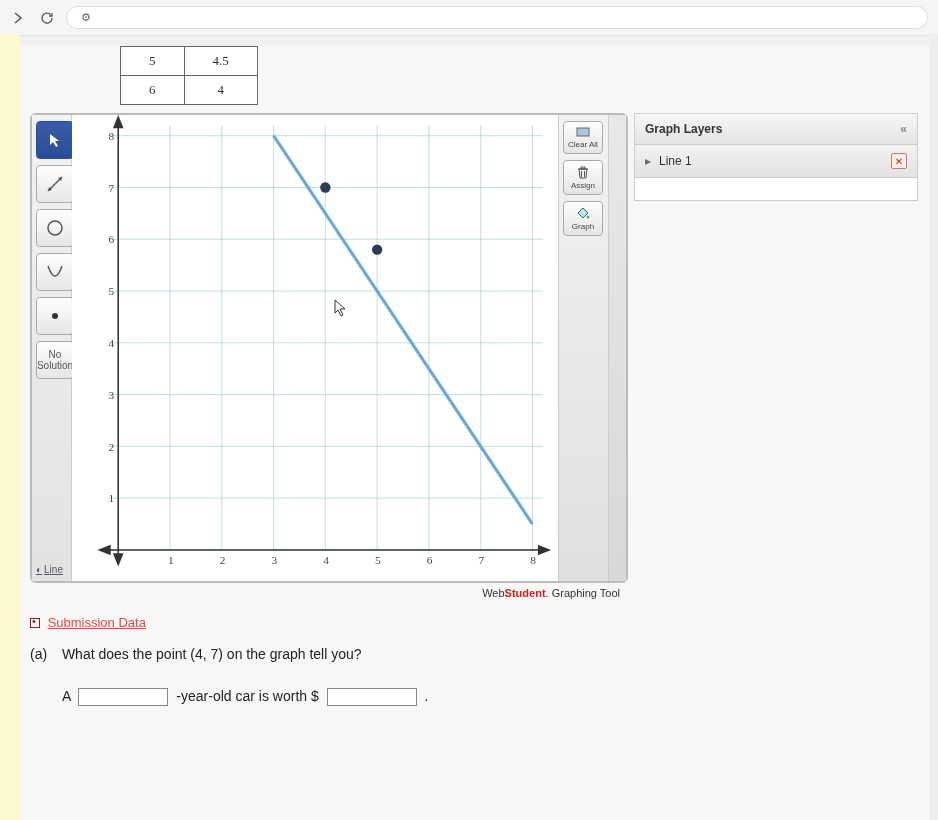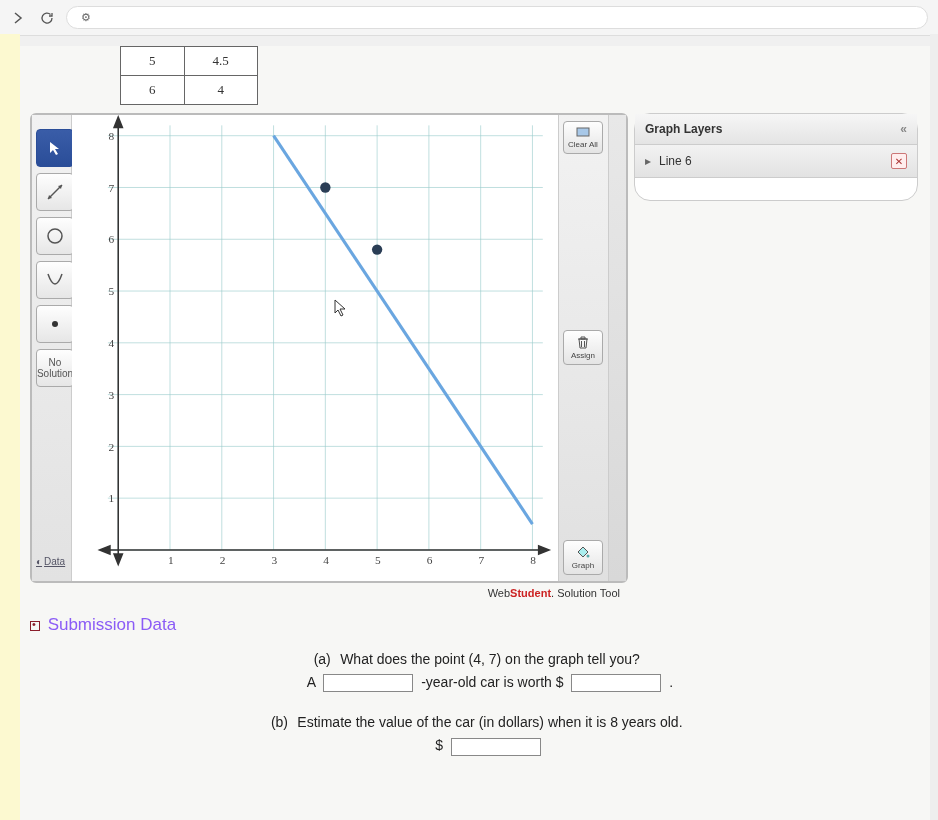--- a/index.html
+++ b/index.html
@@ -76,21 +76,21 @@
     border: 2px solid #bbb;
     border-radius: 6px;
     background: linear-gradient(#f6f6f6,#e9e9e9);
     width: 600px;
     height: 470px;
     position: relative;
     display:flex;
   }
   .toolbar {
     width: 40px;
-    padding: 14px 4px;
+    padding: 6px 4px;
     display:flex;
     flex-direction:column;
     gap:6px;
     background: linear-gradient(#f2f2f2,#e2e2e2);
     border-right:1px solid #ccc;
   }
   .tool-btn {
     width: 38px; height: 38px;
     background: linear-gradient(#fefefe,#e6e6e6);
     border: 1px solid #aaa;
@@ -125,21 +125,20 @@
     background:#fff;
   }
   .side-tools {
     width: 50px;
     padding: 6px 4px;
     display:flex;
     flex-direction:column;
     gap:6px;
     background: linear-gradient(#f2f2f2,#e0e0e0);
     border-left:1px solid #ccc;
-    justify-content:space-between;
   }
   .side-btn {
     width:40px;
     background: linear-gradient(#fefefe,#e4e4e4);
     border:1px solid #aaa;
     border-radius:4px;
     display:flex;flex-direction:column;align-items:center;justify-content:center;
     padding:4px 0;
     font-size:8px;
     cursor:pointer;
@@ -156,21 +155,21 @@
     bottom:-18px;
     right:6px;
     font-size:11px;
     color:#333;
   }
   .wa-label b { color:#cc2222; }
   .layers-panel {
     width: 285px;
     background:#fff;
     border:1px solid #ccc;
-    border-radius:16px;
+    border-radius:0;
     margin-left:6px;
     height:88px;
   }
   .layers-header {
     display:flex;
     align-items:center;
     justify-content:space-between;
     padding:8px 10px;
     background: linear-gradient(#f6f6f6,#e4e4e4);
     border-bottom:1px solid #ccc;
@@ -195,41 +194,42 @@
     display:flex;align-items:center;justify-content:center;
     color:#a33;
     font-size:10px;
     background:#fee;
     cursor:pointer;
   }
   .submission {
     margin-top: 32px;
   }
   .submission .sd-link {
-    color: #8b5cf6;
-    font-size: 17px;
+    color: #ef4444;
+    text-decoration: underline;
+    font-size: 13px;
   }
   .submission .box-icon {
     display:inline-block;
     width:10px;height:10px;
     border:1px solid #8a1d2a;
     position:relative;
     top:1px;
     margin-right:4px;
   }
   .submission .box-icon::after{
     content:"•";
     color:#8a1d2a;
     position:absolute;
     left:1px;top:-4px;
     font-size:11px;
   }
-  .question-block { margin-top: 16px; font-size:14px; color:#222;text-align:center; }
+  .question-block { margin-top: 16px; font-size:14px; color:#222; }
   .question-block .label { display:inline-block; width:28px; }
-  .answer-line { margin-left:32px; margin-top:7px; font-size:14px; }
+  .answer-line { margin-left:32px; margin-top:26px; font-size:14px; }
   .blank {
     display:inline-block;
     border:1px solid #888;
     background:#fff;
     width:90px;
     height:18px;
     vertical-align:middle;
     margin:0 4px;
   }
   svg.grid { width:100%; height:100%; }
@@ -306,21 +306,21 @@
         </div>
         <div class="tool-btn">
           <svg width="20" height="20" viewBox="0 0 20 20">
               <circle cx="10" cy="10" r="3" fill="#333"></circle>
             </svg>
         </div>
         <div class="tool-btn text" style="white-space:pre-line;">No
 Solution</div>
         <div class="help-btn">
           <span>◐</span>
-          <span>Data</span>
+          <span>Line</span>
         </div>
       </div>
 
       <div class="canvas-wrap">
         <svg class="grid" viewBox="0 0 460 450">
 
           <g stroke="#9cc" stroke-width="0.6">
             <line x1="40" y1="10" x2="40" y2="420"></line>
             <line x1="90" y1="10" x2="90" y2="420"></line>
             <line x1="140" y1="10" x2="140" y2="420"></line>
@@ -404,33 +404,33 @@
               <path d="M7 2 L12 7 L7 12 L2 7 Z" fill="#aee" stroke="#555"></path>
               <circle cx="12" cy="11" r="1.5" fill="#5aa"></circle>
             </svg>
           <span>Graph</span>
         </div>
       </div>
 
       <div class="scroll-zone"></div>
 
       <div class="wa-label">
-        <span>Web</span><b>Student</b><span>. Solution Tool</span>
+        <span>Web</span><b>Student</b><span>. Graphing Tool</span>
       </div>
     </div>
 
     <div class="layers-panel">
       <div class="layers-header">
         <span>Graph Layers</span>
         <span style="color:#888;">«</span>
       </div>
       <div class="layers-item">
         <div class="left">
           <span style="color:#666;">▸</span>
-          <span>Line 6</span>
+          <span>Line 1</span>
         </div>
         <div class="close-x">✕</div>
       </div>
     </div>
   </div>
 
   <div class="submission">
     <span class="box-icon"></span>
     <a class="sd-link">Submission Data</a>
   </div>
@@ -440,22 +440,14 @@
     <span>What does the point (4, 7) on the graph tell you?</span>
     <div class="answer-line">
       <span>A</span>
       <span class="blank"></span>
       <span>-year-old car is worth $</span>
       <span class="blank"></span>
       <span>.</span>
     </div>
   </div>
 
-  <div class="question-block" style="margin-top:22px;">
-    <span class="label">(b)</span>
-    <span>Estimate the value of the car (in dollars) when it is 8 years old.</span>
-    <div class="answer-line">
-      <span>$</span>
-      <span class="blank"></span>
-    </div>
-  </div>
 
 </div>
 
 </body></html>

